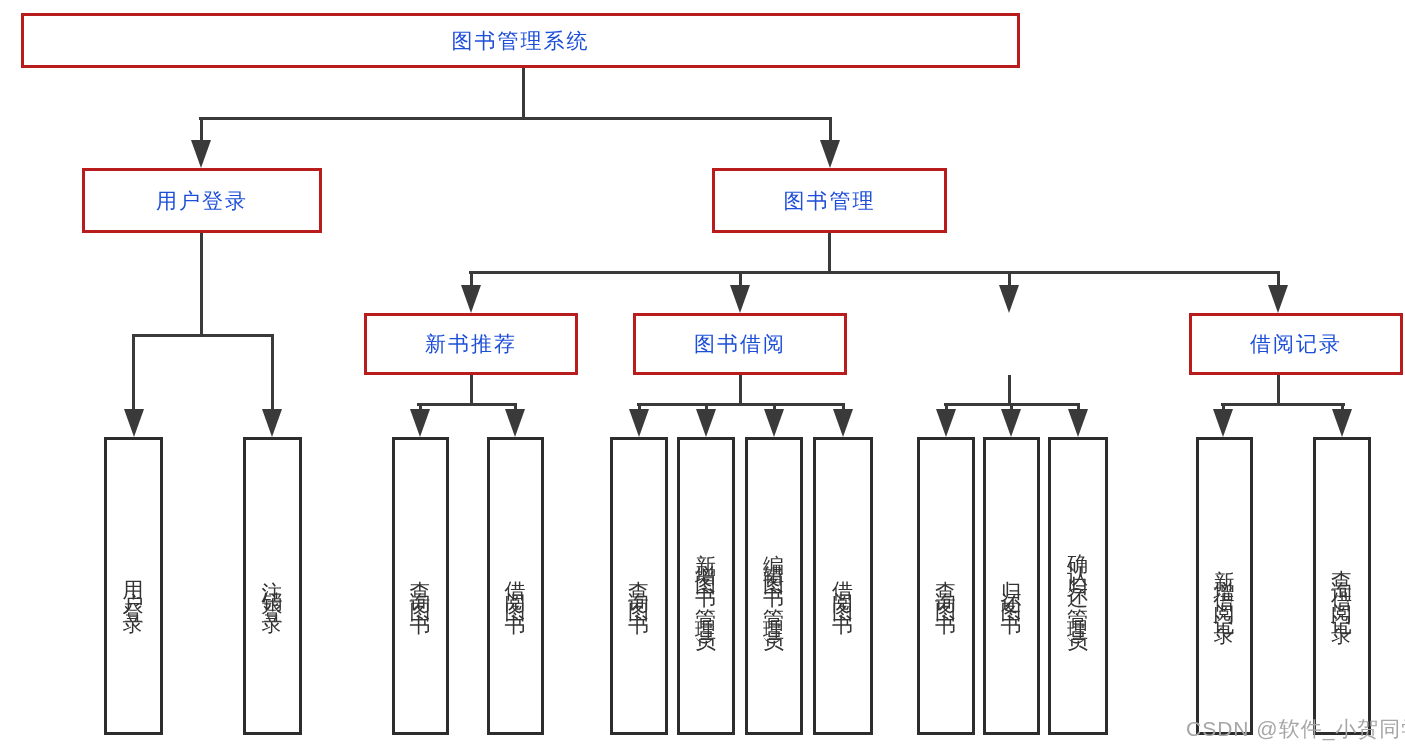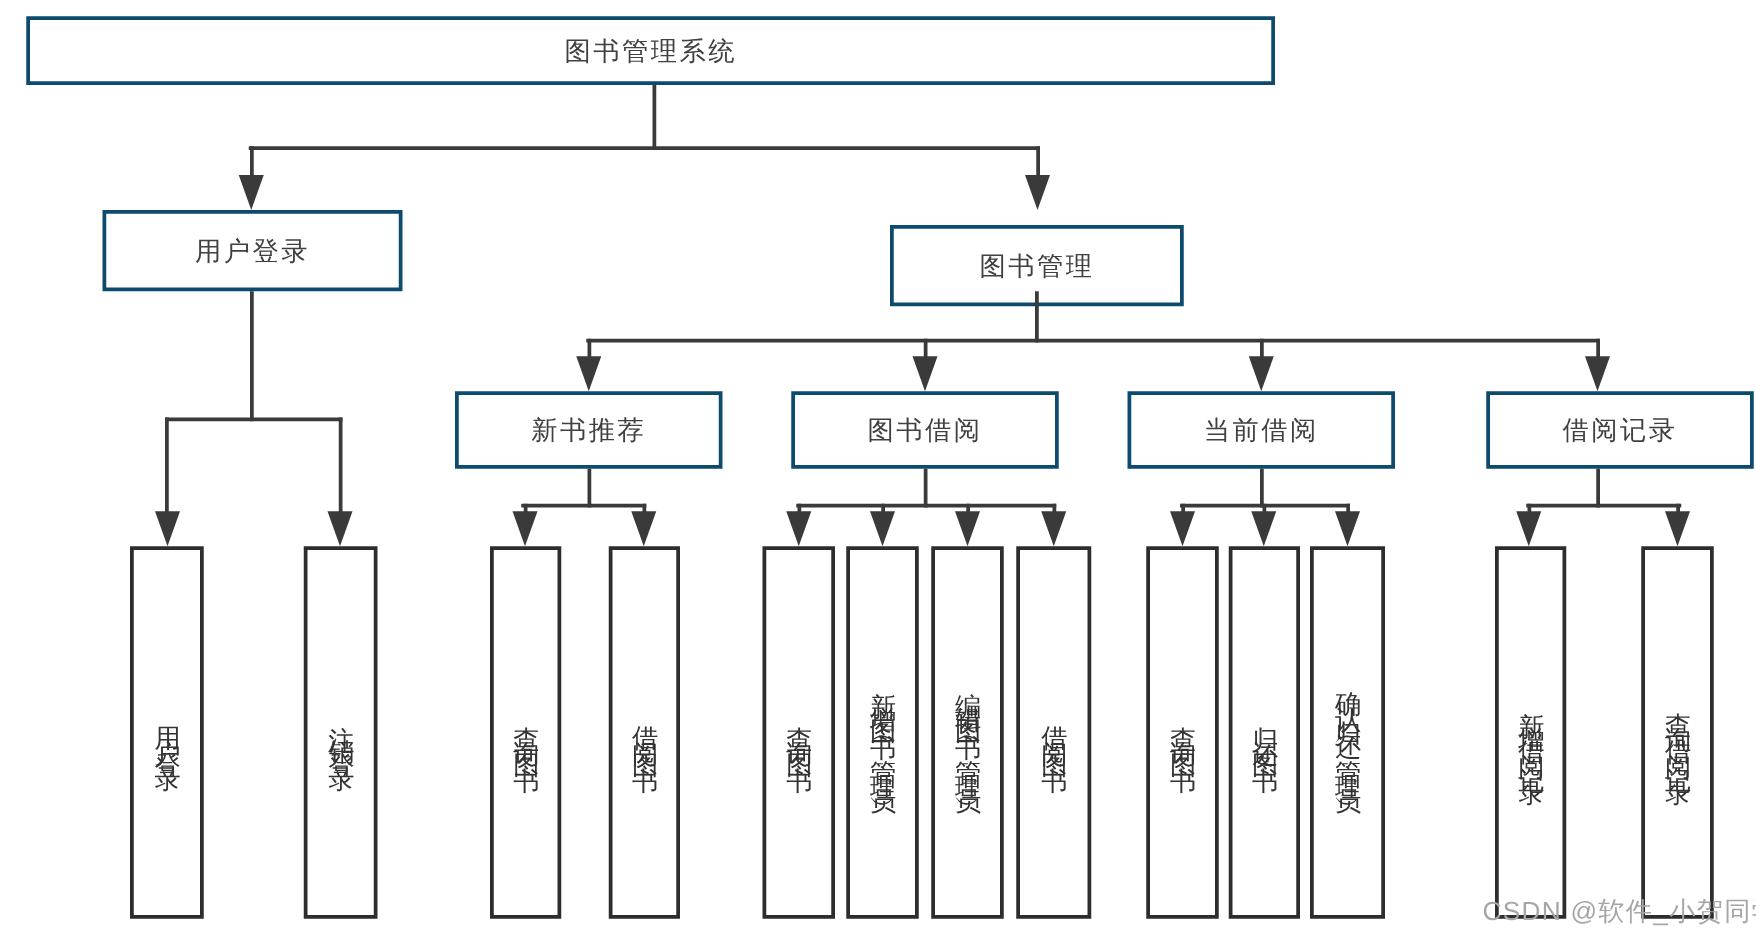--- a/index.html
+++ b/index.html
@@ -7,28 +7,28 @@
     position: relative;
     width: 1405px;
     height: 747px;
     background: #ffffff;
     font-family: "Liberation Sans", sans-serif;
     overflow: hidden;
   }
   .hbox {
     position: absolute;
     box-sizing: border-box;
-    border: 3px solid #0c4a6e;
+    border: 3px solid #b91c1c;
     background: #ffffff;
     display: flex;
     align-items: center;
     justify-content: center;
     font-size: 21px;
     letter-spacing: 2px;
-    color: #404040;
+    color: #1d4ed8;
     white-space: nowrap;
   }
   .vbox {
     position: absolute;
     box-sizing: border-box;
     border: 3px solid #2d2d2d;
     background: #ffffff;
     display: flex;
     align-items: center;
     justify-content: center;
@@ -69,21 +69,21 @@
   <div class="hbox" style="left:21px; top:13px; width:999px; height:55px;">图书管理系统</div>
 
   <div class="vline" style="left:522px; top:68px;  height:52px;"></div>
   <div class="hline" style="left:199px; top:117px; width:633px;"></div>
   <div class="vline" style="left:200px; top:117px; height:28px;"></div>
   <div class="arrow" style="left:191px; top:140px;"></div>
   <div class="vline" style="left:829px; top:117px; height:28px;"></div>
   <div class="arrow" style="left:820px; top:140px;"></div>
 
   <div class="hbox" style="left:82px;  top:168px; width:240px; height:65px;">用户登录</div>
-  <div class="hbox" style="left:712px; top:180px; width:235px; height:65px;">图书管理</div>
+  <div class="hbox" style="left:712px; top:168px; width:235px; height:65px;">图书管理</div>
 
   <div class="vline" style="left:200px; top:233px; height:104px;"></div>
   <div class="hline" style="left:132px; top:334px; width:142px;"></div>
   <div class="vline" style="left:132px; top:334px; height:80px;"></div>
   <div class="arrow" style="left:124px; top:409px;"></div>
   <div class="vline" style="left:271px; top:334px; height:80px;"></div>
   <div class="arrow" style="left:262px; top:409px;"></div>
 
   <div class="vline" style="left:828px;  top:233px; height:41px;"></div>
   <div class="hline" style="left:469px;  top:271px; width:811px;"></div>
@@ -91,21 +91,20 @@
   <div class="arrow" style="left:461px;  top:285px;"></div>
   <div class="vline" style="left:739px;  top:271px; height:20px;"></div>
   <div class="arrow" style="left:730px;  top:285px;"></div>
   <div class="vline" style="left:1008px; top:271px; height:20px;"></div>
   <div class="arrow" style="left:999px;  top:285px;"></div>
   <div class="vline" style="left:1277px; top:271px; height:20px;"></div>
   <div class="arrow" style="left:1268px; top:285px;"></div>
 
   <div class="hbox" style="left:364px;  top:313px; width:214px; height:62px;">新书推荐</div>
   <div class="hbox" style="left:633px;  top:313px; width:214px; height:62px;">图书借阅</div>
-  <div class="hbox" style="left:902px;  top:313px; width:214px; height:62px;">当前借阅</div>
   <div class="hbox" style="left:1171px; top:313px; width:214px; height:62px;margin-left:18px;">借阅记录</div>
 
   <div class="vline" style="left:470px; top:375px; height:31px;"></div>
   <div class="hline" style="left:417px; top:403px; width:100px;"></div>
   <div class="vline" style="left:419px; top:403px; height:10px;"></div>
   <div class="arrow" style="left:410px; top:409px;"></div>
   <div class="vline" style="left:514px; top:403px; height:10px;"></div>
   <div class="arrow" style="left:505px; top:409px;"></div>
 
   <div class="vline" style="left:739px; top:375px; height:31px;"></div>

